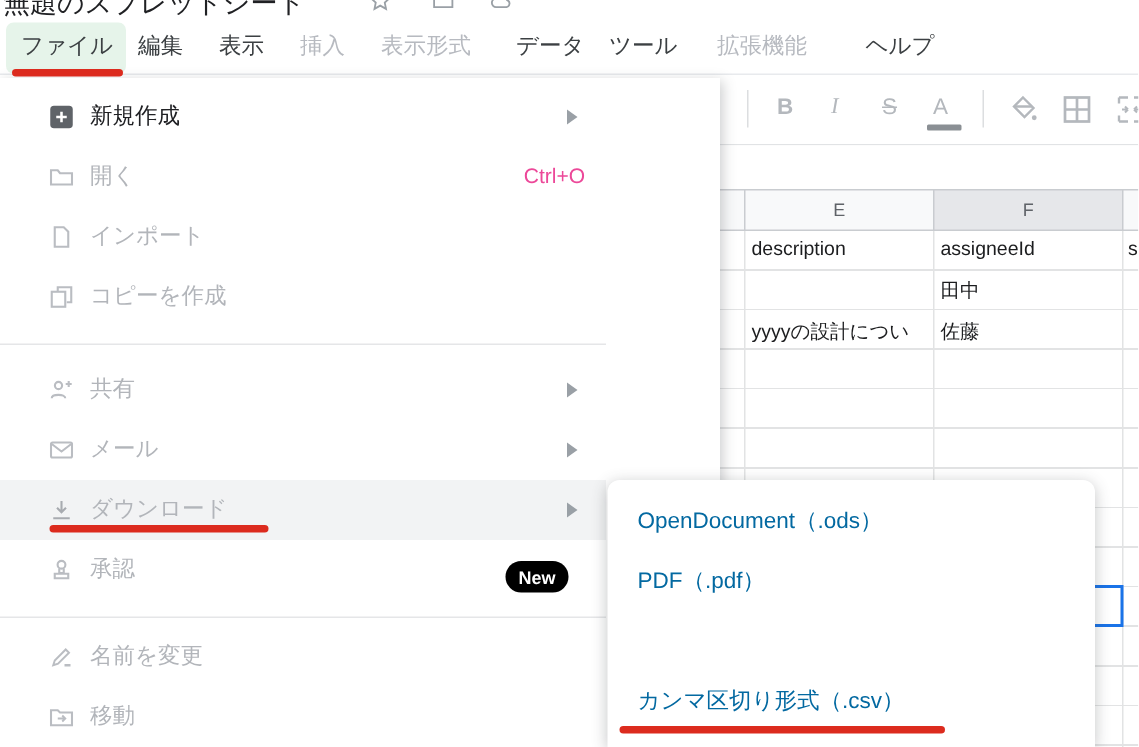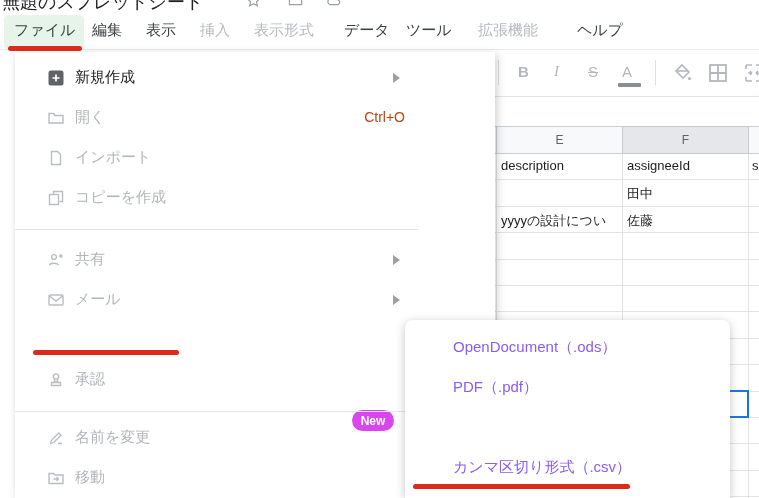--- a/index.html
+++ b/index.html
@@ -31,35 +31,35 @@
   .sheet { position: absolute; left: 405px; top: 97px; width: 354px; height: 401px; background: #fff; }
   .col-head { position: absolute; top: 29px; height: 28px; background: #f8f9fa; border: 1px solid #c9ccd0; border-right: none; font-size: 12px; color: #5f6368; display: flex; align-items: center; justify-content: center; }
   .col-head.sel { background: #e6e7ea; }
   .gridlines-h { position: absolute; left: 0; top: 57px; width: 354px; height: 344px;
      background: repeating-linear-gradient(to bottom, transparent 0px, transparent 25.4px, #e2e3e4 25.4px, #e2e3e4 26.4px); }
   .vline { position: absolute; top: 57px; width: 1px; height: 344px; background: #e2e3e4; }
   .cell-txt { position: absolute; font-size: 13px; color: #1c1d1f; white-space: nowrap; z-index: 1; }
   .sel-cell { position: absolute; border: 2px solid #1a73e8; background: transparent; z-index: 2; }
 
   
-  .file-menu { position: absolute; left: 15px; top: 52px; width: 480px; height: 446px; background: #fff; box-shadow: 2px 2px 8px rgba(60,64,67,.25); z-index: 10; }
+  .file-menu { position: absolute; left: 0; top: 52px; width: 480px; height: 446px; background: #fff; box-shadow: 2px 2px 8px rgba(60,64,67,.25); z-index: 10; }
   .fm-item { position: absolute; left: 0; width: 404px; height: 40px; }
   .fm-item.hover { background: #f2f3f4; }
   .fm-label { position: absolute; left: 60px; top: 10px; font-size: 15px; color: #b2b5ba; white-space: nowrap; }
   .fm-label.dark { color: #202124; }
   .fm-icon { position: absolute; left: 33px; top: 12px; width: 16px; height: 16px; }
   .fm-arrow { position: absolute; left: 378px; top: 15px; width: 0; height: 0; border-top: 5px solid transparent; border-bottom: 5px solid transparent; border-left: 7px solid #9aa0a6; }
-  .fm-shortcut { position: absolute; right: 14px; top: 11px; font-size: 14px; color: #c2410c; }
+  .fm-shortcut { position: absolute; right: 14px; top: 11px; font-size: 14px; color: #ec4899; }
   .fm-divider { position: absolute; left: 0; width: 404px; height: 1px; background: #e5e6e8; }
-  .badge-new { position: absolute; left: 337px; top: 14px; width: 42px; height: 21px; background: #d946ef; border-radius: 11px; color: #fff; font-size: 12px; font-weight: bold; display: flex; align-items: center; justify-content: center; margin-top: 36px; }
+  .badge-new { position: absolute; left: 337px; top: 14px; width: 42px; height: 21px; background: #000000; border-radius: 11px; color: #fff; font-size: 12px; font-weight: bold; display: flex; align-items: center; justify-content: center; }
 
   
   .submenu { position: absolute; left: 405px; top: 320px; width: 325px; height: 178px; background: #fff; border-radius: 8px 8px 0 0; box-shadow: 0 2px 10px rgba(60,64,67,.3); z-index: 20; }
   .sm-item { position: absolute; left: 0; width: 325px; height: 40px; }
-  .sm-label { position: absolute; left: 20px; top: 10px; font-size: 15px; color: #8b5cf6; white-space: nowrap; margin-left: 28px; }
+  .sm-label { position: absolute; left: 20px; top: 10px; font-size: 15px; color: #0369a1; white-space: nowrap; }
 
   svg.ic { display: block; }
 </style>
 </head>
 <body>
 
 <div class="screen">
 
   <div class="titlebar">
     <span class="doc-title">無題のスプレッドシート</span>
@@ -215,20 +215,30 @@
       <span class="fm-icon">
         <svg class="ic" width="16" height="16" viewBox="0 0 16 16">
             <rect x="1" y="3" width="14" height="10" rx="1" fill="none" stroke="#babdc2" stroke-width="1.4"></rect>
             <path d="M1.5 4l6.5 5 6.5-5" fill="none" stroke="#babdc2" stroke-width="1.4"></path>
           </svg>
       </span>
       <span class="fm-label">メール</span>
       <span class="fm-arrow"></span>
     </div>
 
+    <div class="fm-item hover" style="top:268px;">
+      <span class="fm-icon">
+        <svg class="ic" width="16" height="16" viewBox="0 0 16 16">
+            <path d="M8 2v7M5 6.5L8 9.5l3-3" fill="none" stroke="#a8abb0" stroke-width="1.4"></path>
+            <path d="M2.5 13.5h11" stroke="#a8abb0" stroke-width="1.4"></path>
+          </svg>
+      </span>
+      <span class="fm-label">ダウンロード</span>
+      <span class="fm-arrow"></span>
+    </div>
 
     <div class="fm-item" style="top:308px;">
       <span class="fm-icon">
         <svg class="ic" width="16" height="16" viewBox="0 0 16 16">
             <circle cx="8" cy="4.5" r="2.6" fill="none" stroke="#babdc2" stroke-width="1.4"></circle>
             <path d="M6.5 7v3h3V7" fill="none" stroke="#babdc2" stroke-width="1.4"></path>
             <path d="M3 13.5h10M3.5 10.5h9v3h-9z" fill="none" stroke="#babdc2" stroke-width="1.4"></path>
           </svg>
       </span>
       <span class="fm-label">承認</span>

